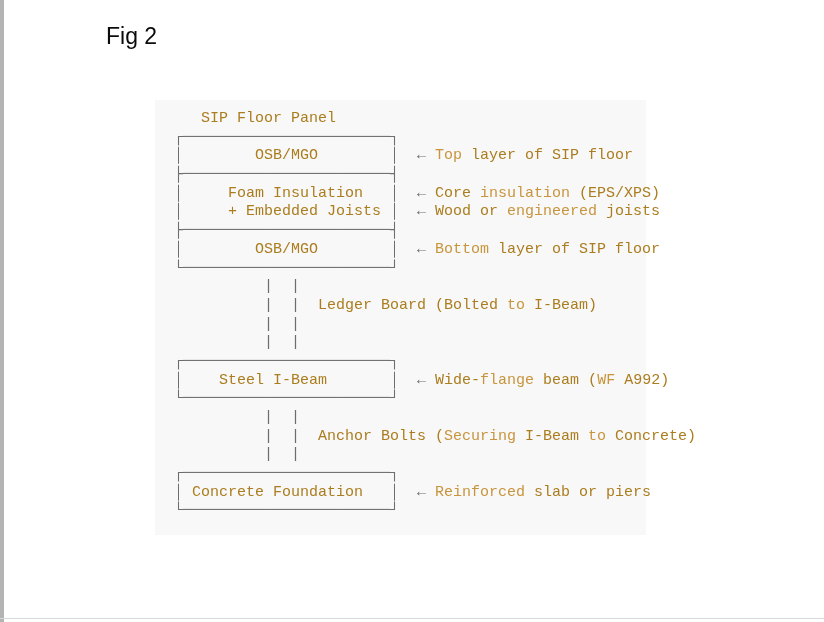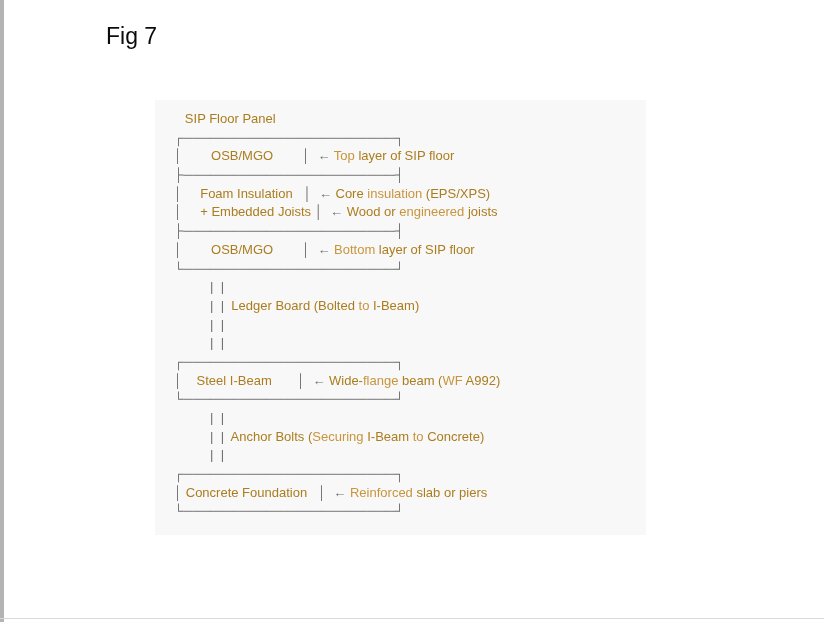--- a/index.html
+++ b/index.html
@@ -27,31 +27,31 @@
     font-weight:400;
   }
   .code-panel{
     position:absolute;left:155px;top:100px;
     width:491px;height:435px;
     background:#f8f8f8;
   }
   pre.ascii{
     margin:0;
     padding:10px 0 0 19px;
-    font-family:Liberation Sans, sans-serif;
-    font-size:13px;
+    font-family:Liberation Mono, monospace;
+    font-size:15px;
     line-height:18.7px;
     white-space:pre;
   }
   .code-line{height:18.7px;white-space:pre;}
 </style>
 </head>
 <body>
 
 <div class="left-edge"></div>
 
-<div class="fig-label">Fig 7</div>
+<div class="fig-label">Fig 2</div>
 
 <div class="code-panel" style="background: rgb(248, 248, 248);">
   <pre class="ascii"><div class="code-line"><span style="color: rgb(109, 109, 109);">   </span><span style="color: rgb(171, 125, 30);">SIP Floor Panel</span></div><div class="code-line"><span style="color: rgb(109, 109, 109);">┌───────────────────────┐</span></div><div class="code-line"><span style="color: rgb(109, 109, 109);">│        </span><span style="color: rgb(171, 125, 30);">OSB/MGO</span><span style="color: rgb(109, 109, 109);">        │  </span><span style="color: rgb(109, 109, 109);">← </span><span style="color: rgb(200, 149, 61);">Top</span><span style="color: rgb(171, 125, 30);"> layer of SIP floor</span></div><div class="code-line"><span style="color: rgb(109, 109, 109);">├───────────────────────┤</span></div><div class="code-line"><span style="color: rgb(109, 109, 109);">│     </span><span style="color: rgb(171, 125, 30);">Foam Insulation</span><span style="color: rgb(109, 109, 109);">   │  </span><span style="color: rgb(109, 109, 109);">← </span><span style="color: rgb(171, 125, 30);">Core </span><span style="color: rgb(200, 149, 61);">insulation</span><span style="color: rgb(171, 125, 30);"> (EPS/XPS)</span></div><div class="code-line"><span style="color: rgb(109, 109, 109);">│     </span><span style="color: rgb(171, 125, 30);">+ Embedded Joists</span><span style="color: rgb(109, 109, 109);"> │  </span><span style="color: rgb(109, 109, 109);">← </span><span style="color: rgb(171, 125, 30);">Wood or </span><span style="color: rgb(200, 149, 61);">engineered</span><span style="color: rgb(171, 125, 30);"> joists</span></div><div class="code-line"><span style="color: rgb(109, 109, 109);">├───────────────────────┤</span></div><div class="code-line"><span style="color: rgb(109, 109, 109);">│        </span><span style="color: rgb(171, 125, 30);">OSB/MGO</span><span style="color: rgb(109, 109, 109);">        │  </span><span style="color: rgb(109, 109, 109);">← </span><span style="color: rgb(200, 149, 61);">Bottom</span><span style="color: rgb(171, 125, 30);"> layer of SIP floor</span></div><div class="code-line"><span style="color: rgb(109, 109, 109);">└───────────────────────┘</span></div><div class="code-line"><span style="color: rgb(109, 109, 109);">          |  |</span></div><div class="code-line"><span style="color: rgb(109, 109, 109);">          |  |  </span><span style="color: rgb(171, 125, 30);">Ledger Board (Bolted </span><span style="color: rgb(200, 149, 61);">to</span><span style="color: rgb(171, 125, 30);"> I-Beam)</span></div><div class="code-line"><span style="color: rgb(109, 109, 109);">          |  |</span></div><div class="code-line"><span style="color: rgb(109, 109, 109);">          |  |</span></div><div class="code-line"><span style="color: rgb(109, 109, 109);">┌───────────────────────┐</span></div><div class="code-line"><span style="color: rgb(109, 109, 109);">│    </span><span style="color: rgb(171, 125, 30);">Steel I-Beam</span><span style="color: rgb(109, 109, 109);">       │  </span><span style="color: rgb(109, 109, 109);">← </span><span style="color: rgb(171, 125, 30);">Wide-</span><span style="color: rgb(200, 149, 61);">flange</span><span style="color: rgb(171, 125, 30);"> beam (</span><span style="color: rgb(200, 149, 61);">WF</span><span style="color: rgb(171, 125, 30);"> A992)</span></div><div class="code-line"><span style="color: rgb(109, 109, 109);">└───────────────────────┘</span></div><div class="code-line"><span style="color: rgb(109, 109, 109);">          |  |</span></div><div class="code-line"><span style="color: rgb(109, 109, 109);">          |  |  </span><span style="color: rgb(171, 125, 30);">Anchor Bolts (</span><span style="color: rgb(200, 149, 61);">Securing</span><span style="color: rgb(171, 125, 30);"> I-Beam </span><span style="color: rgb(200, 149, 61);">to</span><span style="color: rgb(171, 125, 30);"> Concrete)</span></div><div class="code-line"><span style="color: rgb(109, 109, 109);">          |  |</span></div><div class="code-line"><span style="color: rgb(109, 109, 109);">┌───────────────────────┐</span></div><div class="code-line"><span style="color: rgb(109, 109, 109);">│ </span><span style="color: rgb(171, 125, 30);">Concrete Foundation</span><span style="color: rgb(109, 109, 109);">   │  </span><span style="color: rgb(109, 109, 109);">← </span><span style="color: rgb(200, 149, 61);">Reinforced</span><span style="color: rgb(171, 125, 30);"> slab or piers</span></div><div class="code-line"><span style="color: rgb(109, 109, 109);">└───────────────────────┘</span></div></pre>
 </div>
 
 <div class="bottom-divider"></div>
 
 </body></html>

